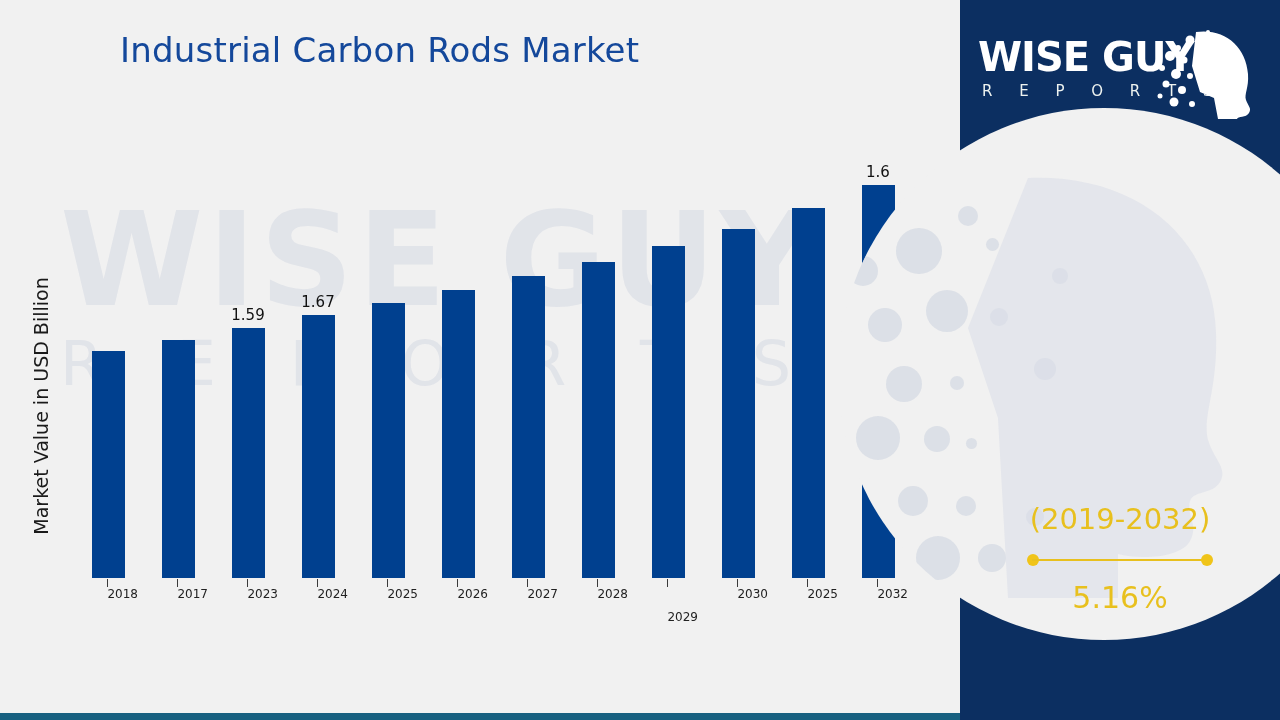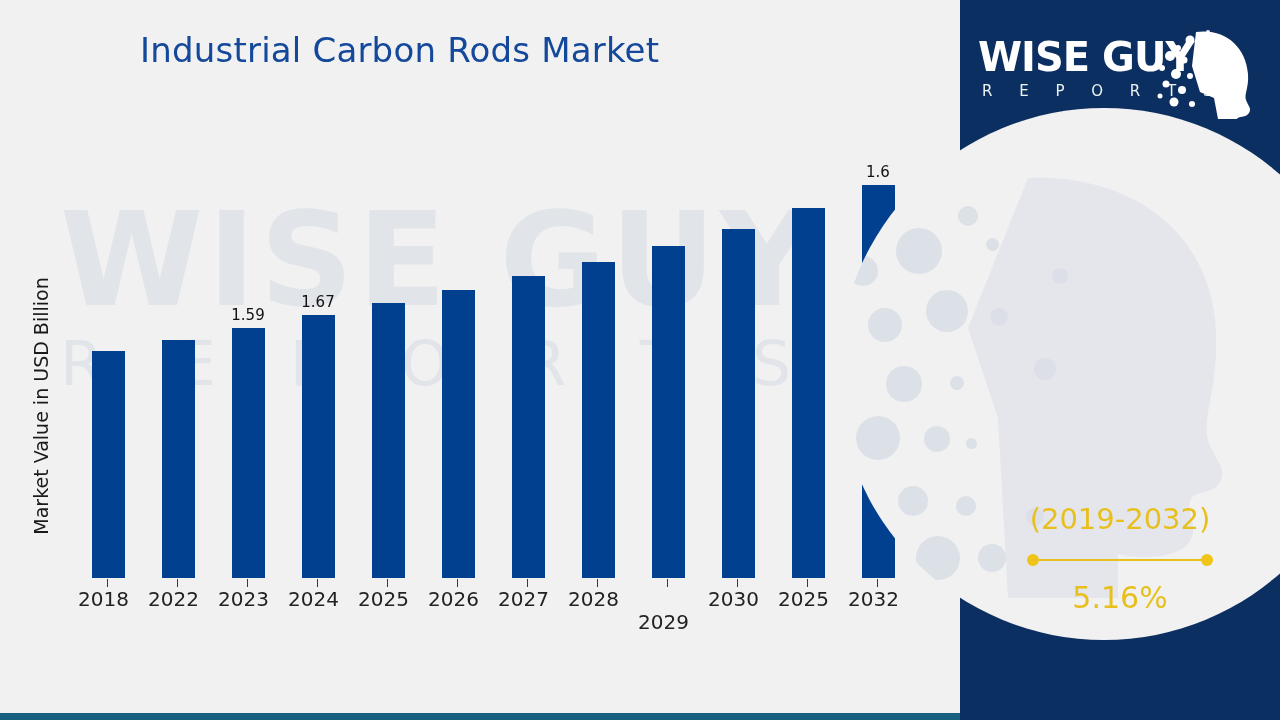--- a/index.html
+++ b/index.html
@@ -51,21 +51,20 @@
 
   #page-title {
     position: absolute;
     left: 120px; top: 30px;
     font-size: 34px;
     color: #14489b;
     font-family: "DejaVu Sans", sans-serif;
     font-weight: 400;
     letter-spacing: .2px;
     white-space: nowrap;
-    margin-left: 20px;
   }
 
   #y-axis-label {
     position: absolute;
     left: 28px; top: 234px;
     width: 26px; height: 344px;
     display: flex; align-items: center; justify-content: center;
     font-size: 19px;
     color: #1a1a1a;
   }
@@ -105,22 +104,22 @@
     position: absolute;
     bottom: -9px;
     left: 29px;
     width: 1px; height: 8px;
     background: #3a3a3a;
   }
   .x-tick-label {
     position: absolute;
     top: 437px;
     width: 60px;
-    text-align: left;
-    font-size: 20px;
+    text-align: right;
+    font-size: 12px;
     color: #222;
   }
 
   
   #side-panel {
     position: absolute;
     left: 960px; top: 0;
     width: 320px; height: 720px;
     background: #0c2f61;
     overflow: hidden;
@@ -260,21 +259,21 @@
     <div id="plot">
         <div class="bar-slot" style="left: 0px;">
           <div class="bar" title="2018: 1.44" style="height: 227px; background: rgb(0, 64, 143);"></div>
           <div class="tick"></div>
         </div>
         <div class="x-tick-label" style="left: 0px;">2018</div>
         <div class="bar-slot" style="left: 70px;">
           <div class="bar" title="2019: 1.51" style="height: 238px; background: rgb(0, 64, 143);"></div>
           <div class="tick"></div>
         </div>
-        <div class="x-tick-label" style="left: 70px;">2022</div>
+        <div class="x-tick-label" style="left: 70px;">2017</div>
         <div class="bar-slot" style="left: 140px;">
           <div class="bar" title="2023: 1.59" style="height: 250px; background: rgb(0, 64, 143);"></div>
           <div class="bar-label" style="bottom: 254px;">1.59</div>
           <div class="tick"></div>
         </div>
         <div class="x-tick-label" style="left: 140px;">2023</div>
         <div class="bar-slot" style="left: 210px;">
           <div class="bar" title="2024: 1.67" style="height: 263px; background: rgb(0, 64, 143);"></div>
           <div class="bar-label" style="bottom: 267px;">1.67</div>
           <div class="tick"></div>

